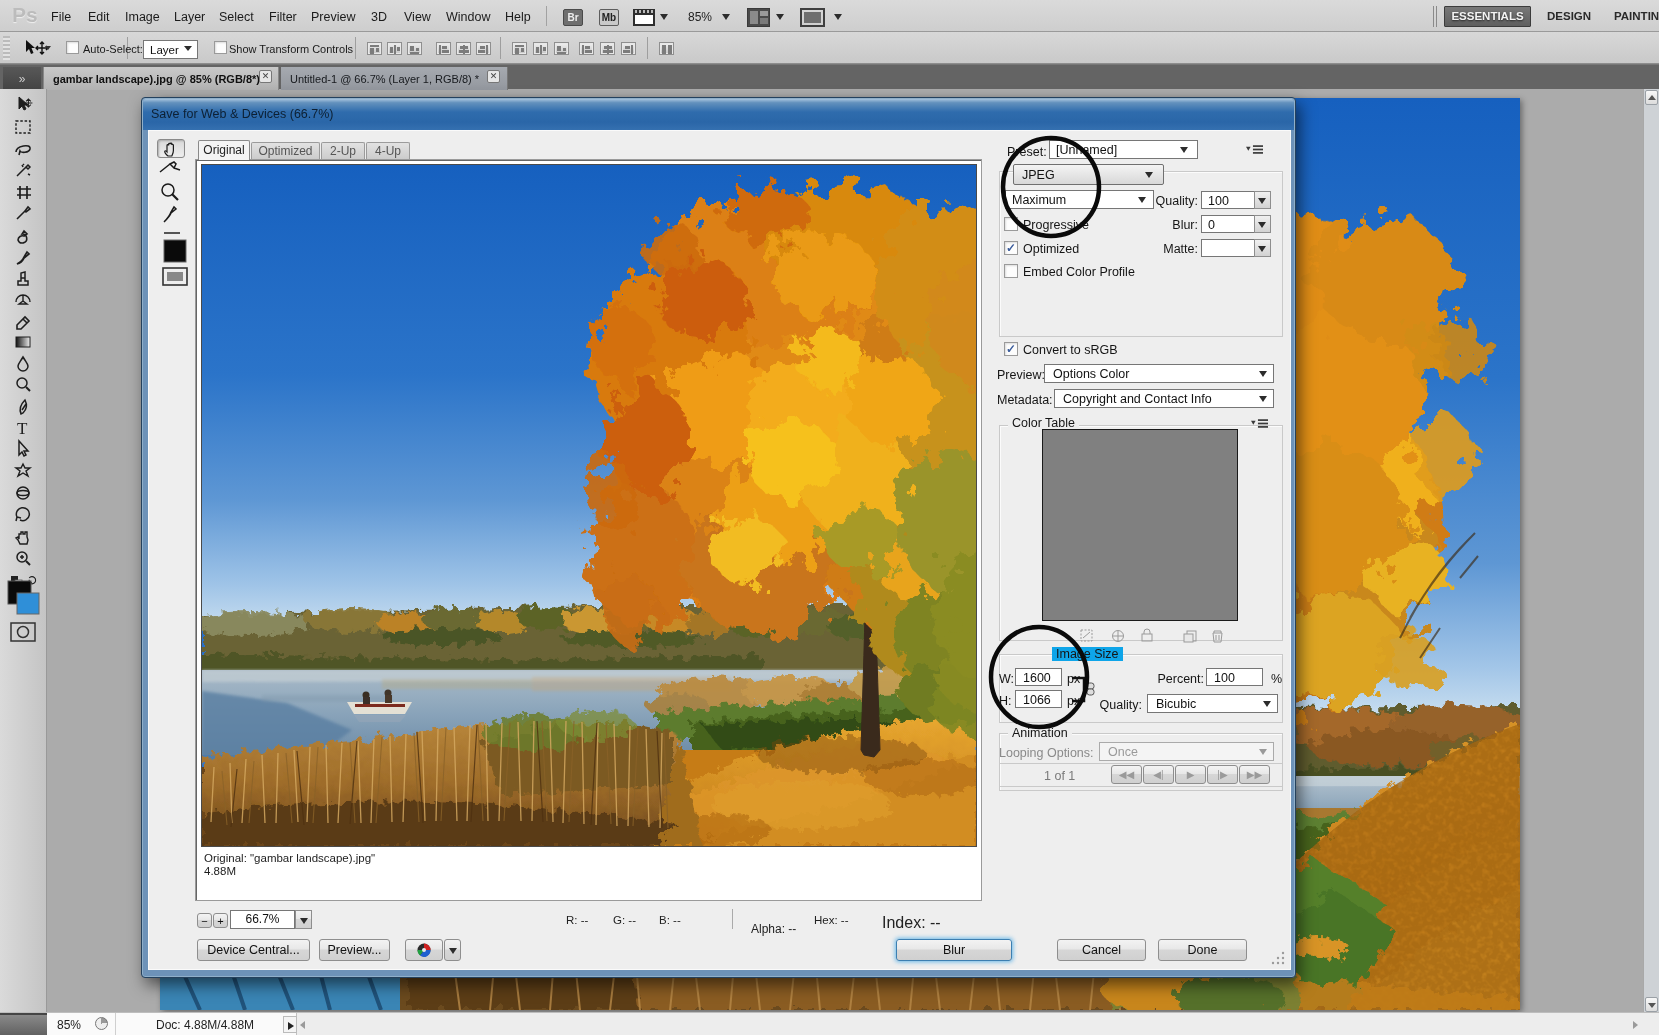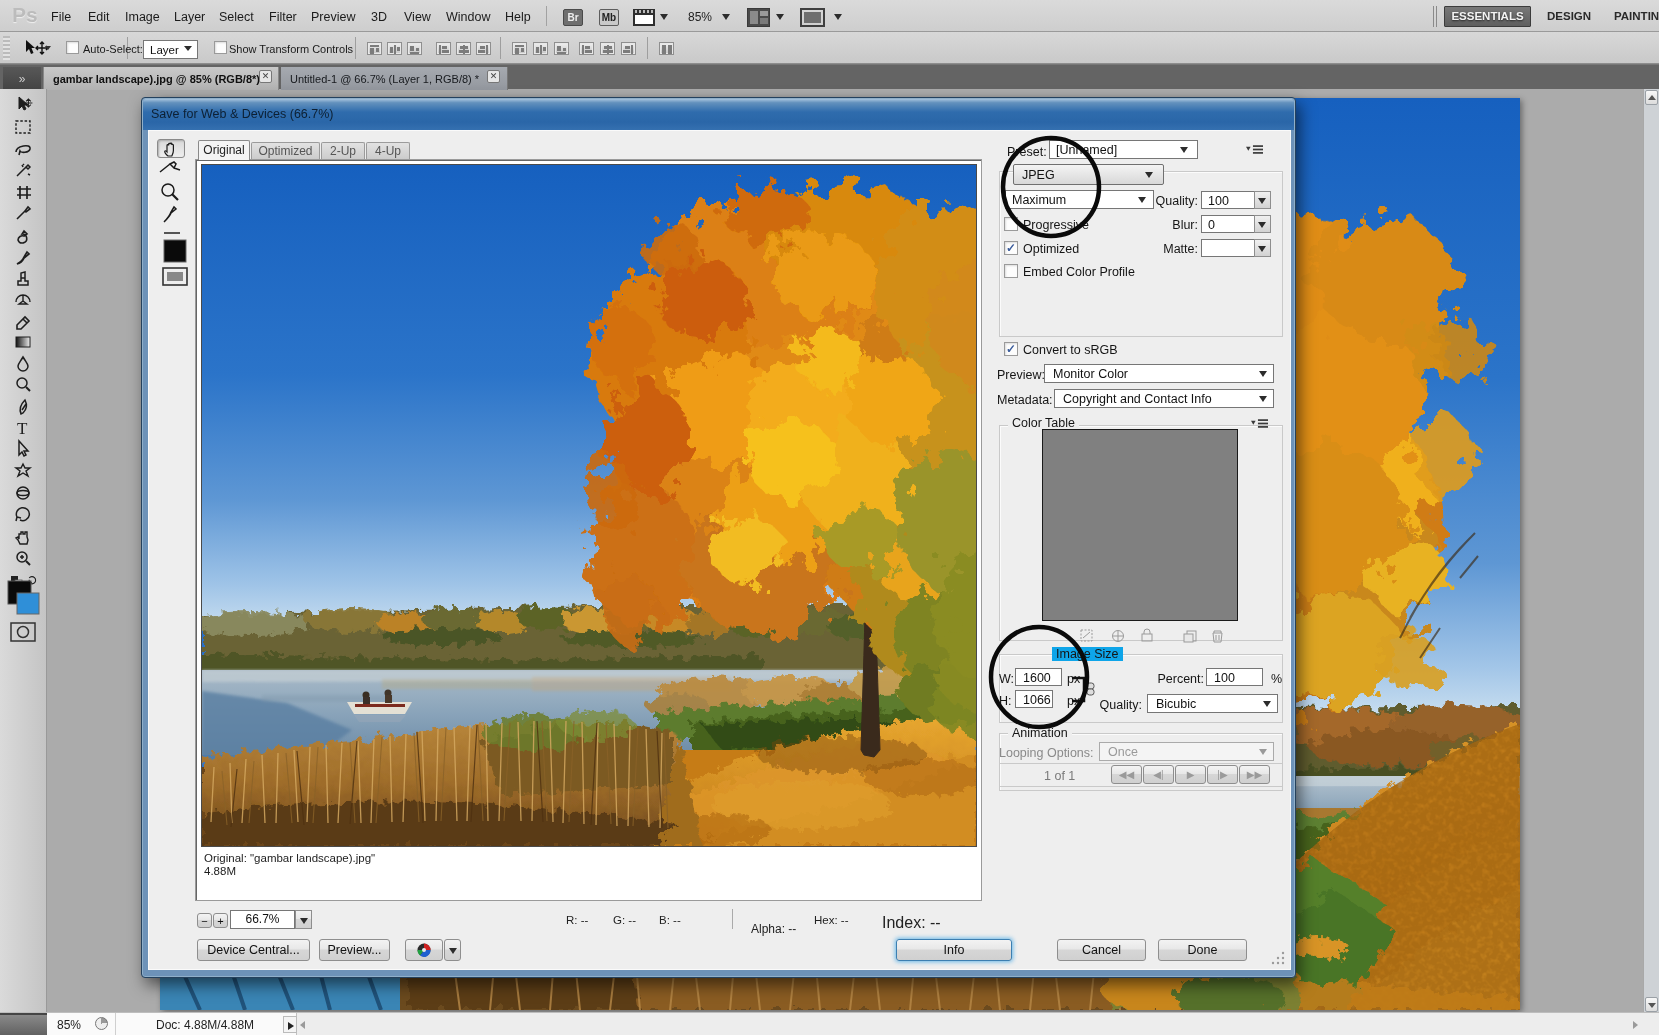--- a/index.html
+++ b/index.html
@@ -671,21 +671,21 @@
         <circle cx="8" cy="8" r="6.5" fill="#2a2a2a"></circle>
         <path d="M8,8 L8,1.5 A6.5,6.5 0 0,1 14.5,8 Z" fill="#d02020"></path>
         <path d="M8,8 L14.5,8 A6.5,6.5 0 0,1 4,13.5 Z" fill="#2060d0"></path>
         <path d="M8,8 L4,13.5 A6.5,6.5 0 0,1 1.5,8 Z" fill="#20a040"></path>
         <circle cx="8" cy="8" r="2" fill="#e8e8e8"></circle>
       </svg>
   </div>
   <div class="btn" style="left:302px; top:841px; width:17px; height:22px;">
       <div class="darr" style="left:4px; top:8px;"></div>
     </div>
-  <div class="btn" style="left:754px; top:841px; width:116px; height:22px; border-color:#3c7fb1; box-shadow:0 0 4px 1px #6ab8e8;">Info</div>
+  <div class="btn" style="left:754px; top:841px; width:116px; height:22px; border-color:#3c7fb1; box-shadow:0 0 4px 1px #6ab8e8;">Blur</div>
   <div class="btn" style="left:915px; top:841px; width:89px; height:22px;">Cancel</div>
   <div class="btn" style="left:1016px; top:841px; width:89px; height:22px;">Done</div>
 
   <span class="lbl" style="left:865px; top:47px;">Preset:</span>
   <div class="drop" style="left:907px; top:42px; width:149px; height:19px; padding:2px 0 0 6px;">[Unnamed]</div>
   <div class="darr" style="left:1038px; top:49px;"></div>
   <svg class="flyout" style="left:1104px; top:47px; width:17px; height:9px;" viewBox="0 0 22 11">
       <path d="M0,2 l6,0 -3,5 Z" fill="#3a3a3a"></path>
       <rect x="9" y="0" width="13" height="2.2" fill="#3a3a3a"></rect>
       <rect x="9" y="4.4" width="13" height="2.2" fill="#3a3a3a"></rect>
@@ -720,21 +720,21 @@
       <div class="darr" style="left:3px; top:6px;"></div>
     </div>
 
   <div class="cb" style="left:862px; top:166px;"></div>
   <span class="lbl" style="left:881px; top:167px;">Embed Color Profile</span>
 
   <div class="cb" style="left:862px; top:244px; color:#3a5c9c; font-size:12px; font-weight:bold; text-align:center; line-height:12px;">✓</div>
   <span class="lbl" style="left:881px; top:245px;">Convert to sRGB</span>
 
   <span class="lbl" style="left:855px; top:270px;">Preview:</span>
-  <div class="drop" style="left:902px; top:266px; width:230px; height:19px; padding:2px 0 0 8px;">Monitor Color</div>
+  <div class="drop" style="left:902px; top:266px; width:230px; height:19px; padding:2px 0 0 8px;">Options Color</div>
   <div class="darr" style="left:1117px; top:273px;"></div>
 
   <span class="lbl" style="left:855px; top:295px;text-align:right;">Metadata:</span>
   <div class="drop" style="left:912px; top:291px; width:220px; height:19px; padding:2px 0 0 8px;">Copyright and Contact Info</div>
   <div class="darr" style="left:1117px; top:298px;"></div>
 
   <div class="group" style="left:857px; top:327px; width:284px; height:216px;"></div>
   <span class="lbl" style="left:866px; top:318px; background:#eeeeee; padding:0 4px;">Color Table</span>
   <svg class="flyout" style="left:1109px; top:321px; width:17px; height:9px;" viewBox="0 0 22 11">
       <path d="M0,2 l6,0 -3,5 Z" fill="#3a3a3a"></path>
@@ -759,21 +759,21 @@
 
   <div class="group" style="left:857px; top:556px; width:284px; height:69px;"></div>
   <span class="lbl" style="left:910px; top:549px; background:#0ea5e9; padding:0 4px;text-align:right;">Image Size</span>
   <span class="lbl" style="left:857px; top:574px;">W:</span>
   <div class="tbox" style="left:873px; top:570px; width:47px; height:18px; padding:2px 0 0 7px;">1600</div>
   <span class="lbl" style="left:925px; top:574px;">px</span>
   <span class="lblr" style="left:982px; top:574px; width:80px;">Percent:</span>
   <div class="tbox" style="left:1064px; top:570px; width:57px; height:18px; padding:2px 0 0 7px;">100</div>
   <span class="lbl" style="left:1129px; top:574px;">%</span>
   <span class="lbl" style="left:857px; top:596px;">H:</span>
-  <div class="tbox" style="left:873px; top:592px; width:38px; height:18px; padding:2px 0 0 7px;">1066</div>
+  <div class="tbox" style="left:873px; top:592px; width:47px; height:18px; padding:2px 0 0 7px;">1066</div>
   <span class="lbl" style="left:925px; top:596px;">px</span>
   <svg class="abs" style="left:928px; top:577px;" width="30" height="30" viewBox="0 0 30 30">
     <path d="M2,3 L14,3 L14,26 L2,26" fill="none" stroke="#111" stroke-width="2.5"></path>
     <g stroke="#555" fill="#ddd" stroke-width="1">
         <rect x="17" y="8" width="7" height="6" rx="2.5"></rect>
         <rect x="17" y="14" width="7" height="6" rx="2.5"></rect>
       </g>
   </svg>
   <span class="lblr" style="left:920px; top:600px; width:80px;">Quality:</span>
   <div class="drop" style="left:1005px; top:596px; width:131px; height:19px; padding:2px 0 0 8px;">Bicubic</div>

